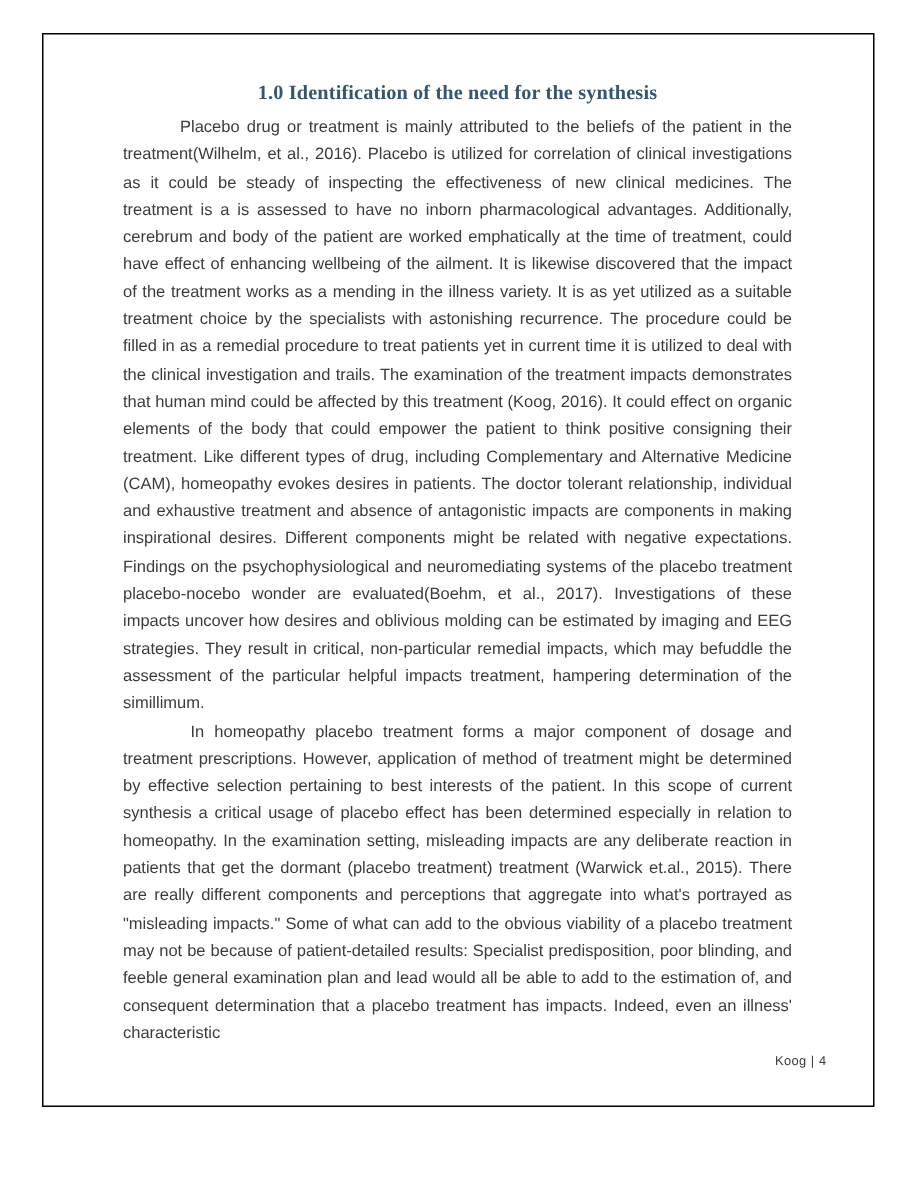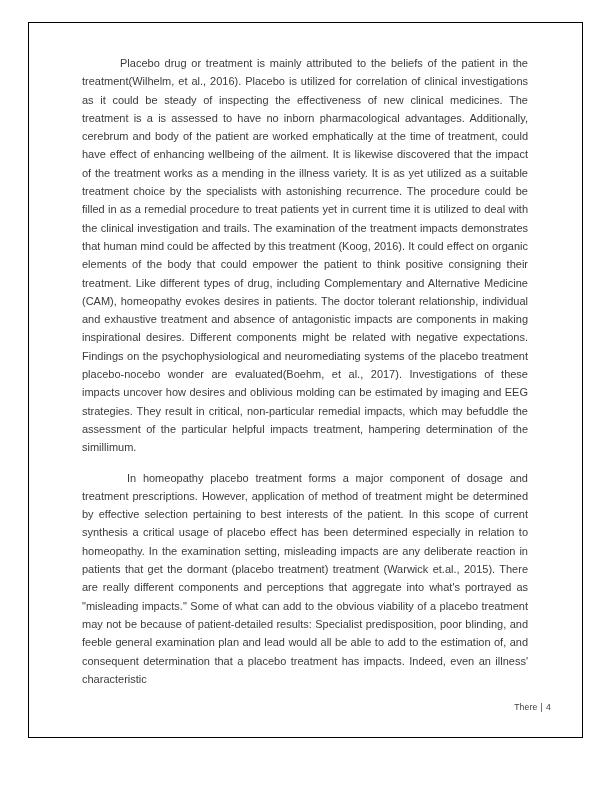--- a/index.html
+++ b/index.html
@@ -49,21 +49,21 @@
     line-height: 18.3px;
     color: #3b3b3b;
     text-align: justify;
     text-justify: inter-word;
     margin: 0;
     text-indent: 38px;
     hyphens: none;
   }
 
   .para + .para {
-    margin-top: 12px;
+    margin-top: 0px;
   }
 
   .para.second {
     text-indent: 45px;
   }
 
   .footer {
     position: absolute;
     right: 31px;
     bottom: 25px;
@@ -76,24 +76,25 @@
     margin: 0 3px;
   }
 </style>
 </head>
 <body>
 
 <div class="page">
 
   <div class="content">
 
+    <h1 class="doc-heading">1.0 Identification of the need for the synthesis</h1>
 
     <p class="para first">Placebo drug or treatment is mainly attributed to the beliefs of the patient in the treatment(Wilhelm, et al., 2016). Placebo is utilized for correlation of clinical investigations as it could be steady of inspecting the effectiveness of new clinical medicines. The treatment is a is assessed to have no inborn pharmacological advantages. Additionally, cerebrum and body of the patient are worked emphatically at the time of treatment, could have effect of enhancing wellbeing of the ailment. It is likewise discovered that the impact of the treatment works as a mending in the illness variety. It is as yet utilized as a suitable treatment choice by the specialists with astonishing recurrence. The procedure could be filled in as a remedial procedure to treat patients yet in current time it is utilized to deal with the clinical investigation and trails. The examination of the treatment impacts demonstrates that human mind could be affected by this treatment (Koog, 2016). It could effect on organic elements of the body that could empower the patient to think positive consigning their treatment. Like different types of drug, including Complementary and Alternative Medicine (CAM), homeopathy evokes desires in patients. The doctor tolerant relationship, individual and exhaustive treatment and absence of antagonistic impacts are components in making inspirational desires. Different components might be related with negative expectations. Findings on the psychophysiological and neuromediating systems of the placebo treatment placebo-nocebo wonder are evaluated(Boehm, et al., 2017). Investigations of these impacts uncover how desires and oblivious molding can be estimated by imaging and EEG strategies. They result in critical, non-particular remedial impacts, which may befuddle the assessment of the particular helpful impacts treatment, hampering determination of the simillimum.</p>
 
     <p class="para second">In homeopathy placebo treatment forms a major component of dosage and treatment prescriptions. However, application of method of treatment might be determined by effective selection pertaining to best interests of the patient. In this scope of current synthesis a critical usage of placebo effect has been determined especially in relation to homeopathy. In the examination setting, misleading impacts are any deliberate reaction in patients that get the dormant (placebo treatment) treatment (Warwick et.al., 2015). There are really different components and perceptions that aggregate into what's portrayed as "misleading impacts." Some of what can add to the obvious viability of a placebo treatment may not be because of patient-detailed results: Specialist predisposition, poor blinding, and feeble general examination plan and lead would all be able to add to the estimation of, and consequent determination that a placebo treatment has impacts. Indeed, even an illness' characteristic</p>
 
   </div>
 
   <div class="footer">
-    <span>There</span><span class="sep">|</span><span>4</span>
+    <span>Koog</span><span class="sep">|</span><span>4</span>
   </div>
 
 </div>
 
 </body></html>

